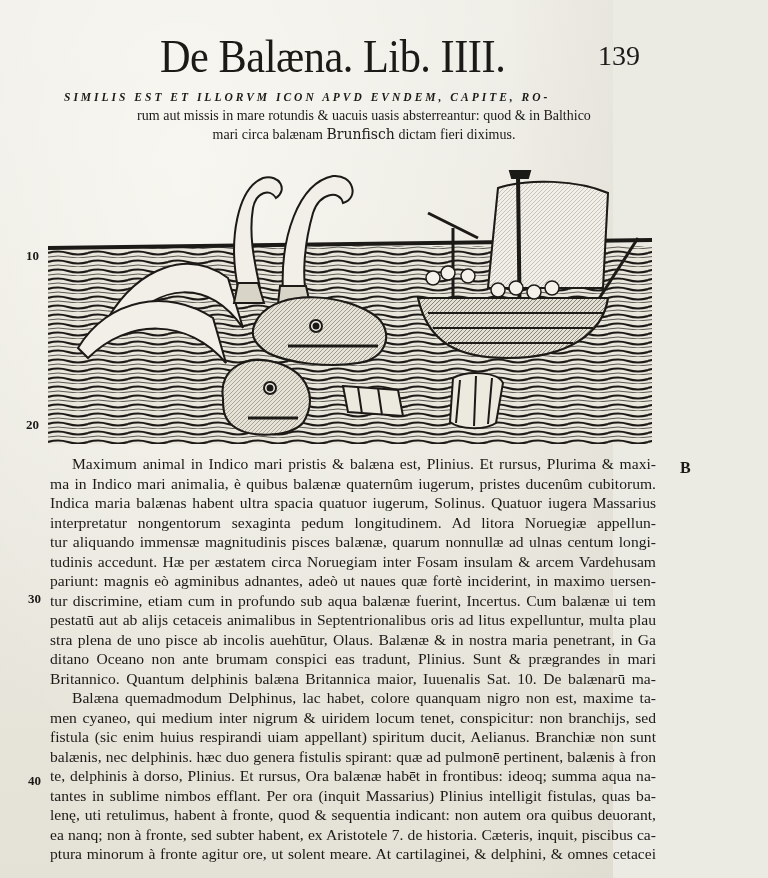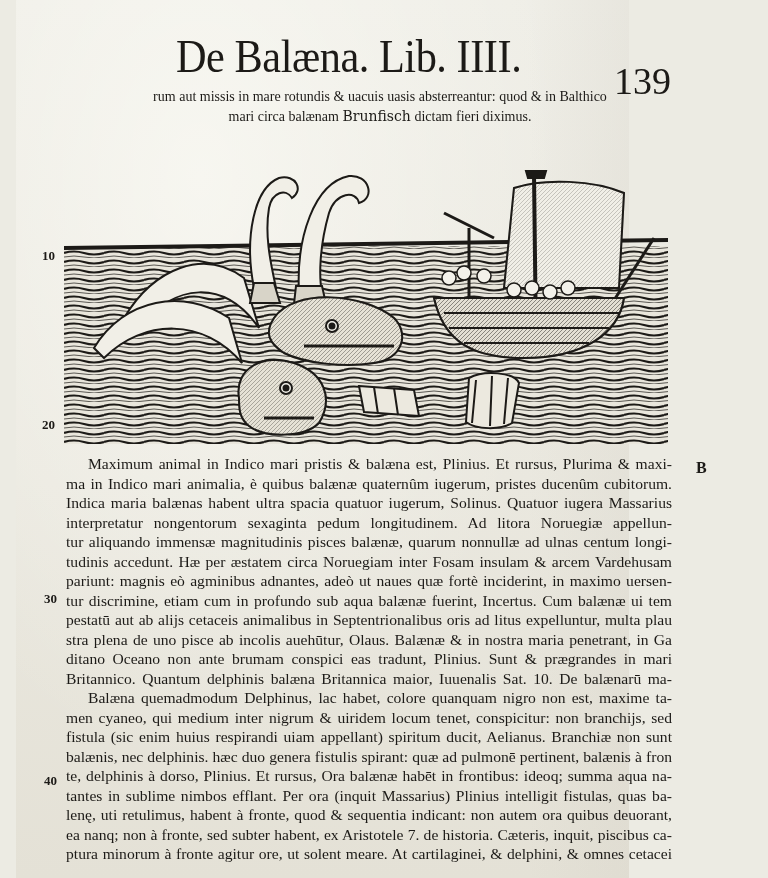--- a/index.html
+++ b/index.html
@@ -4,36 +4,36 @@
 <style>
   html, body { margin: 0; padding: 0; }
   body {
     width: 768px; height: 878px; overflow: hidden;
     background: #ecebe3;
     font-family: "Liberation Serif", "DejaVu Serif", serif;
     color: #1c1a17;
     position: relative;
   }
   .page {
-    position: absolute; left: 16px; top: 0; width: 613px; height: 878px;
+    position: absolute; left: 0; top: 0; width: 613px; height: 878px;
     background:
       radial-gradient(ellipse at 30% 20%, rgba(255,255,250,0.55), rgba(0,0,0,0) 60%),
       linear-gradient(180deg, #efeee7 0%, #eae8df 55%, #e4e1d6 100%);
   }
   .right-edge {
     position: absolute; right: 0; top: 0; width: 100px; height: 878px;
     background: linear-gradient(90deg, rgba(0,0,0,0) 0%, rgba(210,206,196,0.25) 100%);
   }
   .running-head {
     position: absolute; left: 160px; top: 34px;
     font-size: 46px; letter-spacing: -0.5px; line-height: 1;
     transform: scaleX(0.92); transform-origin: left top;
   }
   .folio {
-    position: absolute; left: 598px; top: 42px; font-size: 38px; line-height: 1; margin-top: 20px;
+    position: absolute; left: 598px; top: 42px; font-size: 28px; line-height: 1;
   }
   .caption {
     position: absolute; left: 64px; top: 88px; width: 600px;
     font-size: 14px; line-height: 18.5px; text-align: center;
   }
   .caption .smallcaps {
     display: block; text-align: left; letter-spacing: 3px;
     font-weight: bold; font-size: 11.5px; font-style: italic;
   }
   .caption .line { display: block; white-space: nowrap; }
@@ -64,20 +64,21 @@
 </head>
 <body>
 
 <div class="page">
   <div class="right-edge"></div>
 
   <div class="running-head">De Balæna. Lib. IIII.</div>
   <div class="folio">139</div>
 
   <div class="caption">
+    <span class="line smallcaps">SIMILIS EST ET ILLORVM ICON APVD EVNDEM, CAPITE, RO-</span>
     <span class="line">rum aut missis in mare rotundis &amp; uacuis uasis absterreantur: quod &amp; in Balthico</span>
     <span class="line">
       <span>mari circa balænam</span>
       <span class="blackletter">Brunfisch</span>
       <span>dictam fieri diximus.</span>
     </span>
   </div>
 
   <div class="woodcut">
     <svg viewBox="0 0 604 276" xmlns="http://www.w3.org/2000/svg">

